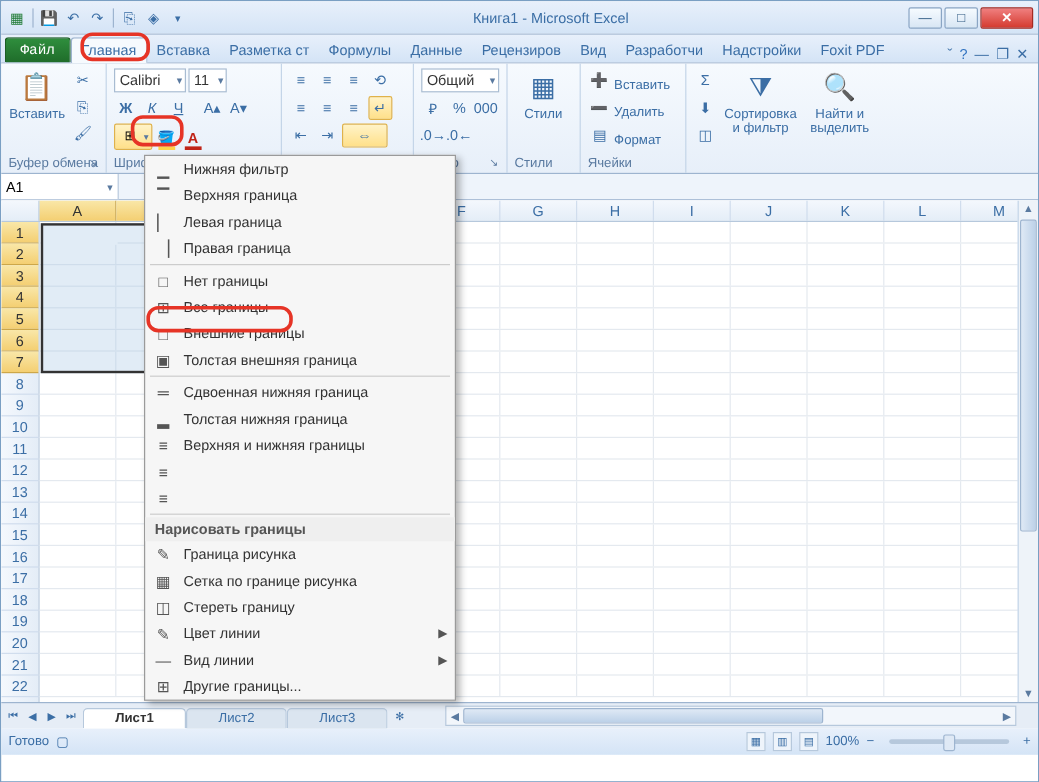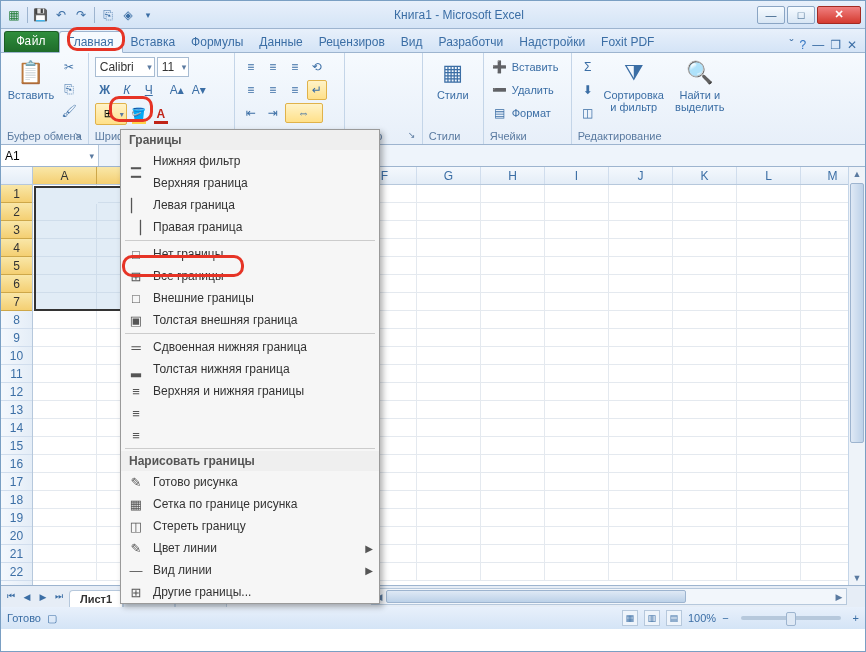--- a/index.html
+++ b/index.html
@@ -27,21 +27,21 @@
 
 .ribbon { height: 92px; background: linear-gradient(#f6fafe,#e7eff9); border-bottom: 1px solid #9db4cf; display: flex; font-size: 11px; }
 .group { border-right: 1px solid #c4d5e8; padding: 4px 6px 2px 6px; display: flex; flex-direction: column; position: relative; }
 .group-label { text-align: left; color: #5a7aa0; font-size: 11px; margin-top: auto; padding-top: 2px; white-space: nowrap; }
 .group-body { display: flex; align-items: flex-start; gap: 4px; flex: 1; }
 .bigbtn { display: flex; flex-direction: column; align-items: center; justify-content: center; width: 48px; font-size: 11px; color: #3b6ea5; cursor: pointer; }
 .bigbtn .ico { width: 32px; height: 32px; display: flex; align-items: center; justify-content: center; font-size: 22px; }
 .bigbtn .lbl { text-align: center; line-height: 1.1; }
 .vcol { display: flex; flex-direction: column; gap: 2px; }
 .smbtn { width: 20px; height: 20px; display: inline-flex; align-items: center; justify-content: center; font-size: 12px; color: #3b6ea5; cursor: pointer; border: 1px solid transparent; border-radius: 2px; }
-.row { display: flex; align-items: center; gap: 2px; }
+.row { display: flex; align-items: flex-end; gap: 2px; }
 .combo { height: 20px; border: 1px solid #a8bcd2; background: #fff; font-size: 12px; display: inline-flex; align-items: center; padding: 0 14px 0 4px; position: relative; color: #333; }
 .combo::after { content: "▾"; position: absolute; right: 2px; font-size: 9px; color: #5a7aa0; }
 .font-name { min-width: 60px; }
 .font-size { min-width: 24px; }
 .launcher { position: absolute; right: 2px; bottom: 2px; width: 12px; height: 12px; font-size: 9px; color: #5a7aa0; cursor: pointer; }
 
 
 .annot { position: absolute; border: 3px solid #e63426; border-radius: 10px; pointer-events: none; z-index: 50; }
 
 
@@ -65,21 +65,21 @@
 .cells { position: absolute; top: 18px; left: 32px; right: 0; bottom: 0; }
 .crow { height: 18px; border-bottom: 1px solid #e4e9ef; display: flex; }
 .cell { width: 64px; border-right: 1px solid #e4e9ef; height: 100%; }
 .selection-range { position: absolute; left: 33px; top: 19px; width: 127px; height: 125px; background: rgba(170,200,230,0.35); border: 2px solid #333; pointer-events: none; }
 .active-cell { position: absolute; left: 33px; top: 19px; width: 64px; height: 18px; background: #fff; pointer-events: none; }
 
 
 .sheetbar { height: 22px; border-top: 1px solid #9db4cf; background: #e6edf6; display: flex; align-items: center; font-size: 11px; color: #3b6ea5; position: relative; }
 .navbtns { display: flex; gap: 0; padding: 0 2px; }
 .navbtn { width: 16px; height: 16px; display: inline-flex; align-items: center; justify-content: center; font-size: 9px; cursor: pointer; }
-.sheettab { padding: 2px 10px; border: 1px solid #b6c8dc; border-bottom: none; background: #dbe5f0; margin-top: 3px; border-top-left-radius: 4px; border-top-right-radius: 4px; cursor: pointer; }
+.sheettab { padding: 2px 26px; border: 1px solid #b6c8dc; border-bottom: none; background: #dbe5f0; margin-top: 3px; border-top-left-radius: 4px; border-top-right-radius: 4px; cursor: pointer; }
 .sheettab.active { background: #fff; font-weight: bold; color: #333; }
 .hscroll { position: absolute; right: 18px; top: 2px; bottom: 2px; left: 370px; border: 1px solid #b6c8dc; background: #f2f6fb; display: flex; align-items: center; }
 .hscroll .thumb { position: absolute; left: 14px; width: 300px; top: 1px; bottom: 1px; background: linear-gradient(#dfe9f5,#bcd1e8); border: 1px solid #9db4cf; border-radius: 2px; }
 .hscroll .arr { width: 14px; text-align: center; font-size: 9px; color: #5a7aa0; z-index: 1; }
 .hscroll .arr.right { margin-left: auto; }
 
 
 .vscroll { position: absolute; top: 0; right: 0; bottom: 0; width: 17px; background: #eef3f9; border-left: 1px solid #c4d5e8; }
 .vscroll .arr { height: 14px; text-align: center; font-size: 9px; color: #5a7aa0; line-height: 14px; }
 .vscroll .thumb { position: absolute; top: 16px; bottom: auto; left: 1px; right: 1px; height: 260px; background: linear-gradient(90deg,#dfe9f5,#bcd1e8); border: 1px solid #9db4cf; border-radius: 2px; }
@@ -127,20 +127,21 @@
     <span class="winbtn close">
         <span>✕</span>
       </span>
   </div>
 </div>
 
 <div class="ribbon-tabs">
   <div class="tab-file">Файл</div>
   <div class="tab active">Главная</div>
   <div class="tab">Вставка</div>
+  <div class="tab">Разметка ст</div>
   <div class="tab">Формулы</div>
   <div class="tab">Данные</div>
   <div class="tab">Рецензиров</div>
   <div class="tab">Вид</div>
   <div class="tab">Разработчи</div>
   <div class="tab">Надстройки</div>
   <div class="tab">Foxit PDF</div>
   <div class="tab-right">
     <span>ˇ</span>
     <span style="color:#2f72c1">?</span>
@@ -212,20 +213,32 @@
         <span class="smbtn">⇤</span>
         <span class="smbtn">⇥</span>
         <span class="smbtn" style="width:38px;background:linear-gradient(#fff3c8,#ffe089);border:1px solid #e0b24a">⇔</span>
       </div>
     </div>
     <div class="group-label">Выравнивание</div>
     <span class="launcher">↘</span>
   </div>
 
   <div class="group" style="min-width:78px">
+    <div class="vcol" style="gap:3px">
+      <span class="combo" style="min-width:64px">Общий</span>
+      <div class="row">
+        <span class="smbtn">₽</span>
+        <span class="smbtn">%</span>
+        <span class="smbtn">000</span>
+      </div>
+      <div class="row">
+        <span class="smbtn">.0→</span>
+        <span class="smbtn">.0←</span>
+      </div>
+    </div>
     <div class="group-label">Число</div>
     <span class="launcher">↘</span>
   </div>
 
   <div class="group" style="min-width:48px">
     <div class="bigbtn">
       <span class="ico">▦</span>
       <span class="lbl">Стили</span>
     </div>
     <div class="group-label">Стили</div>
@@ -258,21 +271,20 @@
       </div>
       <div class="bigbtn" style="width:64px">
         <span class="ico">⧩</span>
         <span class="lbl">Сортировка и фильтр</span>
       </div>
       <div class="bigbtn" style="width:60px">
         <span class="ico">🔍</span>
         <span class="lbl">Найти и выделить</span>
       </div>
     </div>
-    <div class="group-label">Редактирование</div>
   </div>
 </div>
 
 <div class="fbar">
   <div class="namebox">
       <span>A1</span>
     </div>
 </div>
 
 <div class="grid-wrap">
@@ -682,21 +694,20 @@
   <span class="viewbtn">▦</span>
   <span class="viewbtn">▥</span>
   <span class="viewbtn">▤</span>
   <span>100%</span>
   <span>−</span>
   <div class="zoom-slider"></div>
   <span>+</span>
 </div>
 
 <div class="dropdown">
-  <div class="dd-title">Границы</div>
   <div id="dd-sec1">
       <div class="dd-item">
         <span class="ico">▁</span>
         <span>Нижняя фильтр</span>
       </div>
       <div class="dd-item">
         <span class="ico">▔</span>
         <span>Верхняя граница</span>
       </div>
       <div class="dd-item">
@@ -746,21 +757,21 @@
       </div>
       <div class="dd-item">
         <span class="ico">≡</span>
       </div>
     </div>
   <div class="dd-sep"></div>
   <div class="dd-title">Нарисовать границы</div>
   <div id="dd-sec4">
       <div class="dd-item">
         <span class="ico">✎</span>
-        <span>Готово рисунка</span>
+        <span>Граница рисунка</span>
       </div>
       <div class="dd-item">
         <span class="ico">▦</span>
         <span>Сетка по границе рисунка</span>
       </div>
       <div class="dd-item">
         <span class="ico">◫</span>
         <span>Стереть границу</span>
       </div>
       <div class="dd-item">

